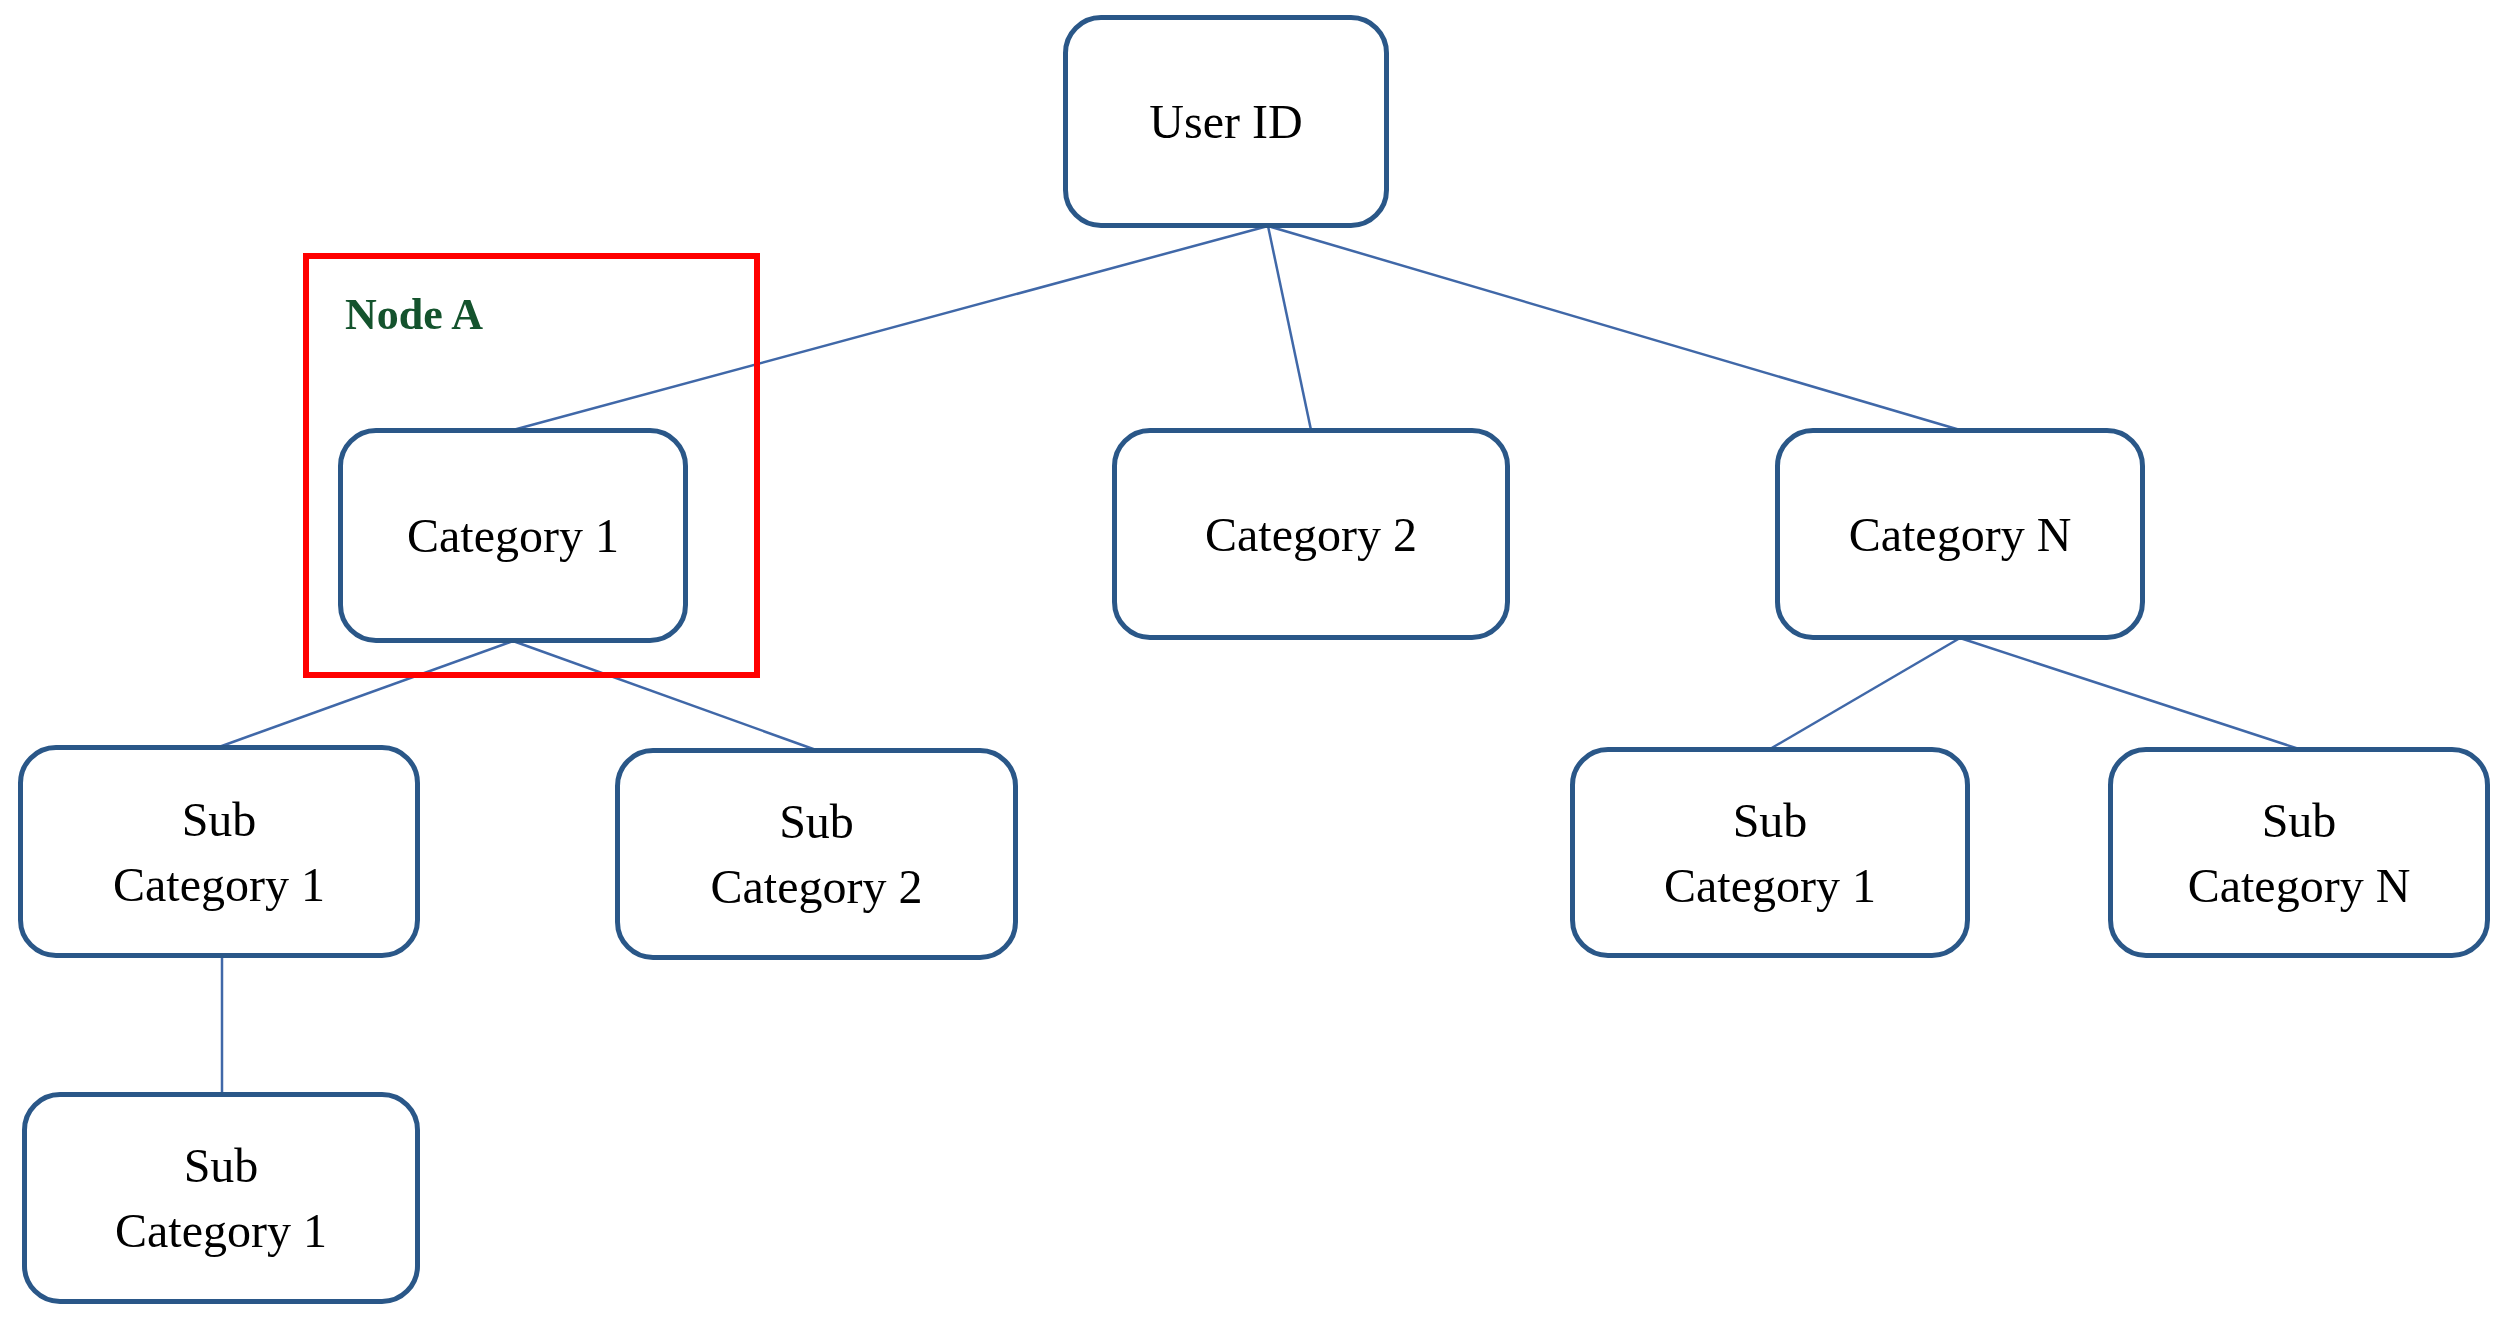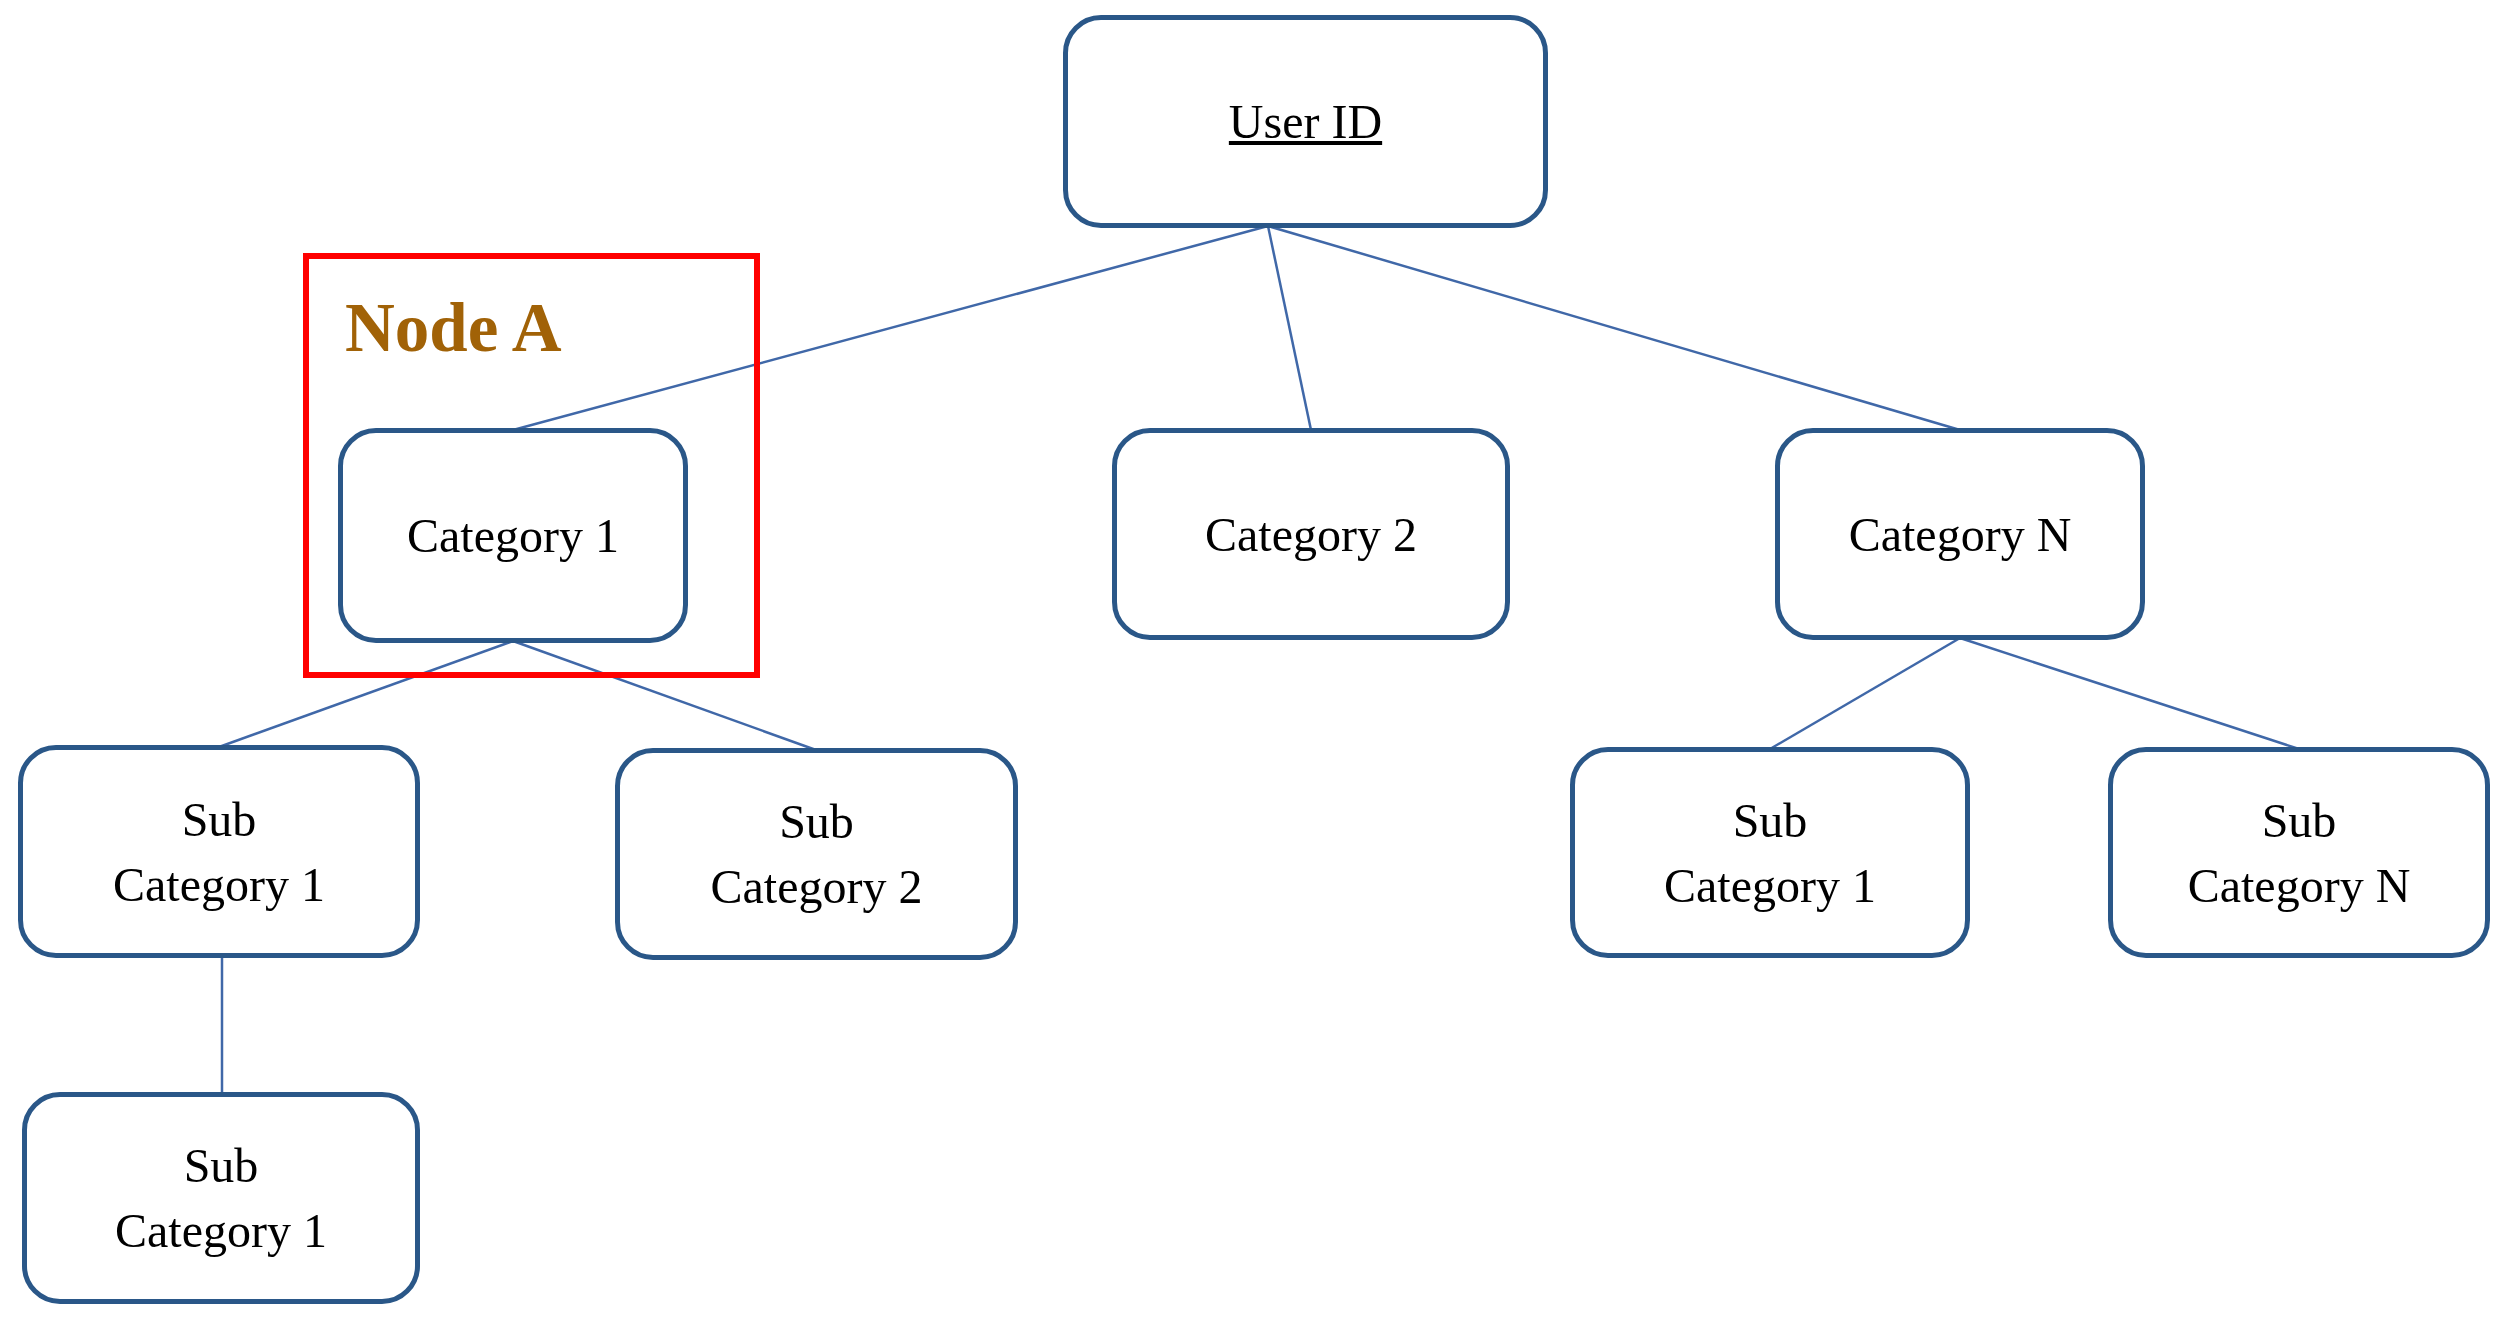--- a/index.html
+++ b/index.html
@@ -36,21 +36,21 @@
     display: flex;
     align-items: center;
     justify-content: center;
     text-align: center;
     font-size: 48px;
     line-height: 65px;
     color: #000000;
     white-space: pre-line;
     z-index: 2;
   }
-  .n-user  { left: 1063px; top: 15px;   width: 485px; height: 213px; text-decoration: underline; }
+  .n-user  { left: 1063px; top: 15px;   width: 326px; height: 213px; }
   .n-cat1  { left: 338px;  top: 428px;  width: 350px; height: 215px; }
   .n-cat2  { left: 1112px; top: 428px;  width: 398px; height: 212px; }
   .n-catn  { left: 1775px; top: 428px;  width: 370px; height: 212px; }
   .n-sub1l { left: 18px;   top: 745px;  width: 402px; height: 213px; }
   .n-sub2  { left: 615px;  top: 748px;  width: 403px; height: 212px; }
   .n-sub1r { left: 1570px; top: 747px;  width: 400px; height: 211px; }
   .n-subn  { left: 2108px; top: 747px;  width: 382px; height: 211px; }
   .n-sub1b { left: 22px;   top: 1092px; width: 398px; height: 212px; }
   .annotation {
     position: absolute;
@@ -61,22 +61,22 @@
     height: 425px;
     border: 6px solid #ff0000;
     z-index: 3;
     pointer-events: none;
   }
   .annotation-label {
     position: absolute;
     left: 36px;
     top: 30px;
     font-weight: bold;
-    font-size: 69px;
-    color: #a16207;
+    font-size: 44px;
+    color: #14532d;
     white-space: nowrap;
   }
 </style>
 </head>
 <body>
 
 <div class="canvas">
 
   <svg class="edges-layer" viewBox="0 0 2520 1330">
     <line x1="1268" y1="226" x2="513" y2="430"></line>

